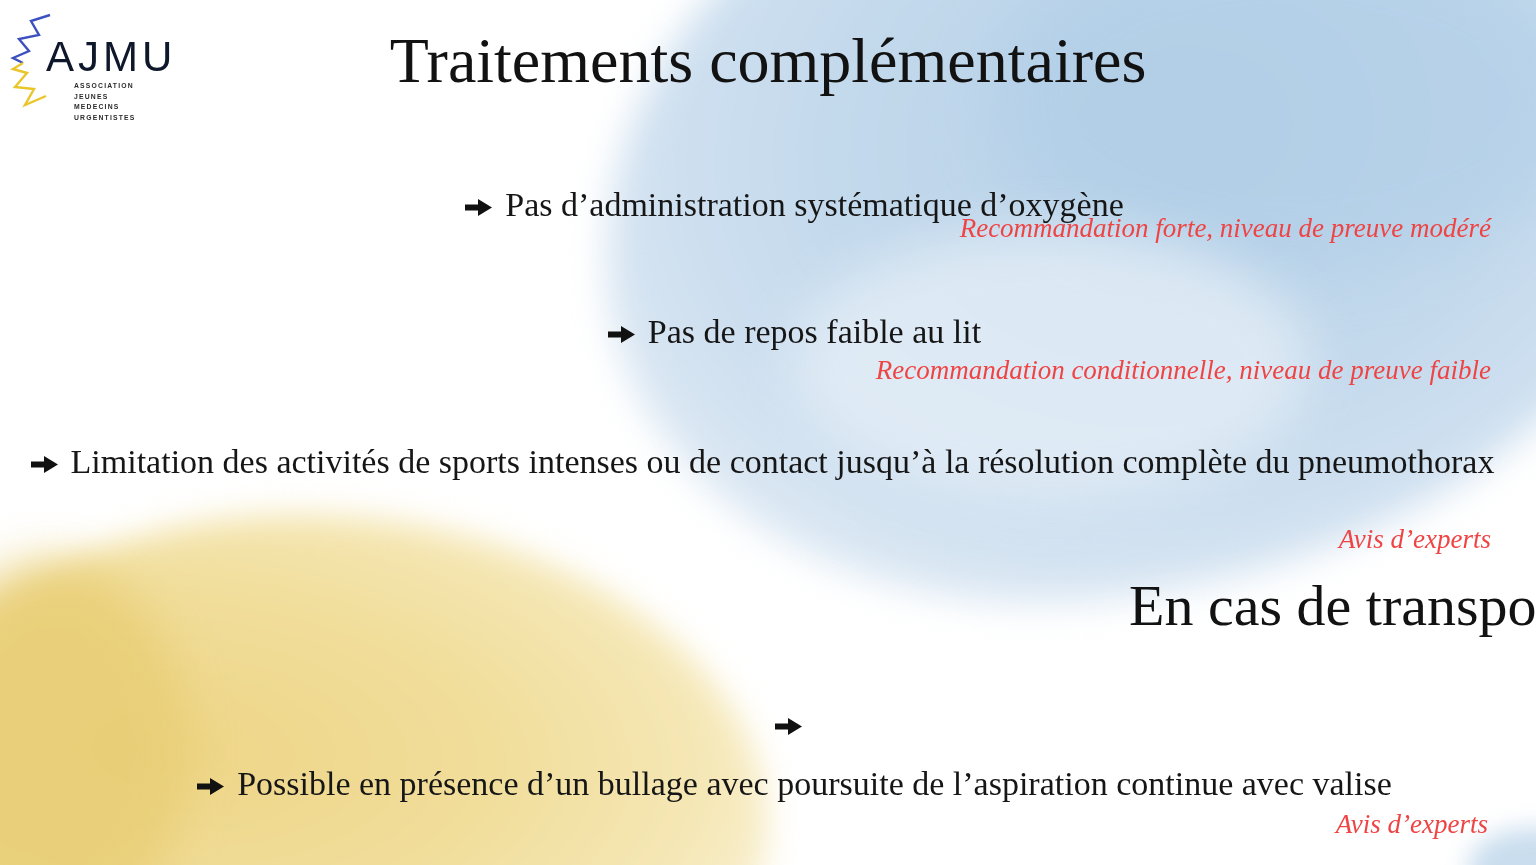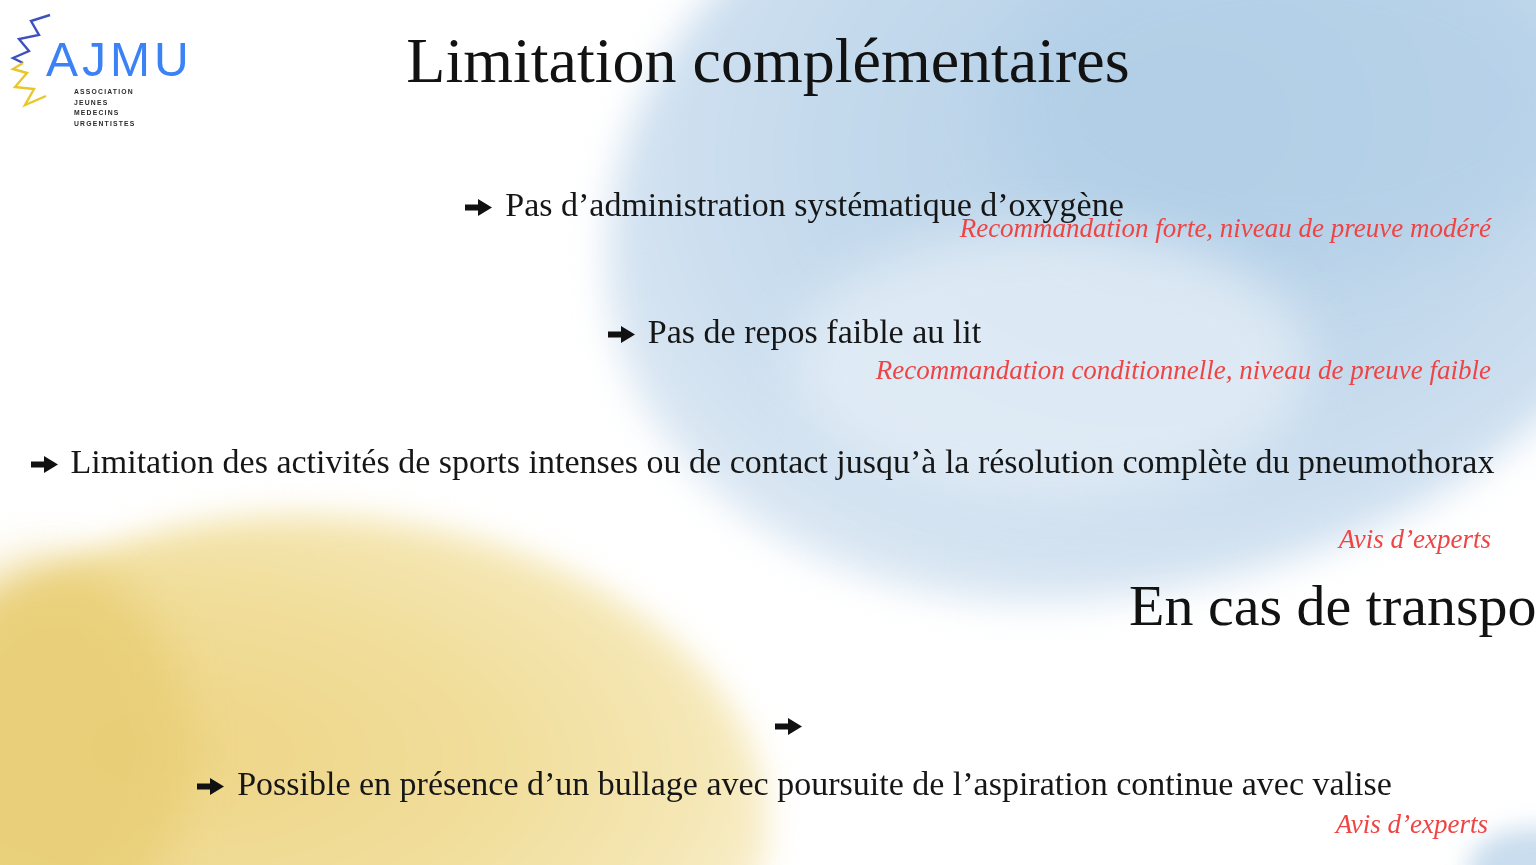--- a/index.html
+++ b/index.html
@@ -51,21 +51,21 @@
     background:#e8cd74; opacity:.8;
     border-radius:50%; filter:blur(24px);
   }
 
   
   .logo { position:absolute; top:6px; left:8px; z-index:2; display:flex; align-items:flex-start; }
   .logo svg { display:block; }
   .logo-text { margin-left:-12px; margin-top:30px; }
   .logo-acronym {
     font-family:"Liberation Sans","DejaVu Sans",sans-serif;
-    font-size:48px; letter-spacing:4px; color:#3b82f6; line-height:1;
+    font-size:42px; letter-spacing:4px; color:#0f172a; line-height:1;
   }
   .logo-sub {
     margin-left:28px; margin-top:3px;
     font-family:"Liberation Sans","DejaVu Sans",sans-serif;
     font-size:6.8px; font-weight:bold; letter-spacing:1.2px;
     color:#2b2b2b; line-height:1.55;
   }
 
   
   .abs { position:absolute; z-index:2; }
@@ -124,21 +124,21 @@
     <div class="logo-acronym">AJMU</div>
     <div class="logo-sub">
       <div>ASSOCIATION</div>
       <div>JEUNES</div>
       <div>MEDECINS</div>
       <div>URGENTISTES</div>
     </div>
   </div>
 </header>
 
-<h1 class="abs slide-title">Limitation complémentaires</h1>
+<h1 class="abs slide-title">Traitements complémentaires</h1>
 
 <p class="abs bullet b1"><svg class="arrow" viewBox="0 0 27 17">
       <rect x="0" y="5.5" width="14" height="6" fill="#111"></rect>
       <polygon points="13,0 27,8.5 13,17" fill="#111"></polygon>
     </svg><span>Pas d’administration systématique d’oxygène</span></p>
 <p class="abs note n1">Recommandation forte, niveau de preuve modéré</p>
 
 <p class="abs bullet b2"><svg class="arrow" viewBox="0 0 27 17">
       <rect x="0" y="5.5" width="14" height="6" fill="#111"></rect>
       <polygon points="13,0 27,8.5 13,17" fill="#111"></polygon>

